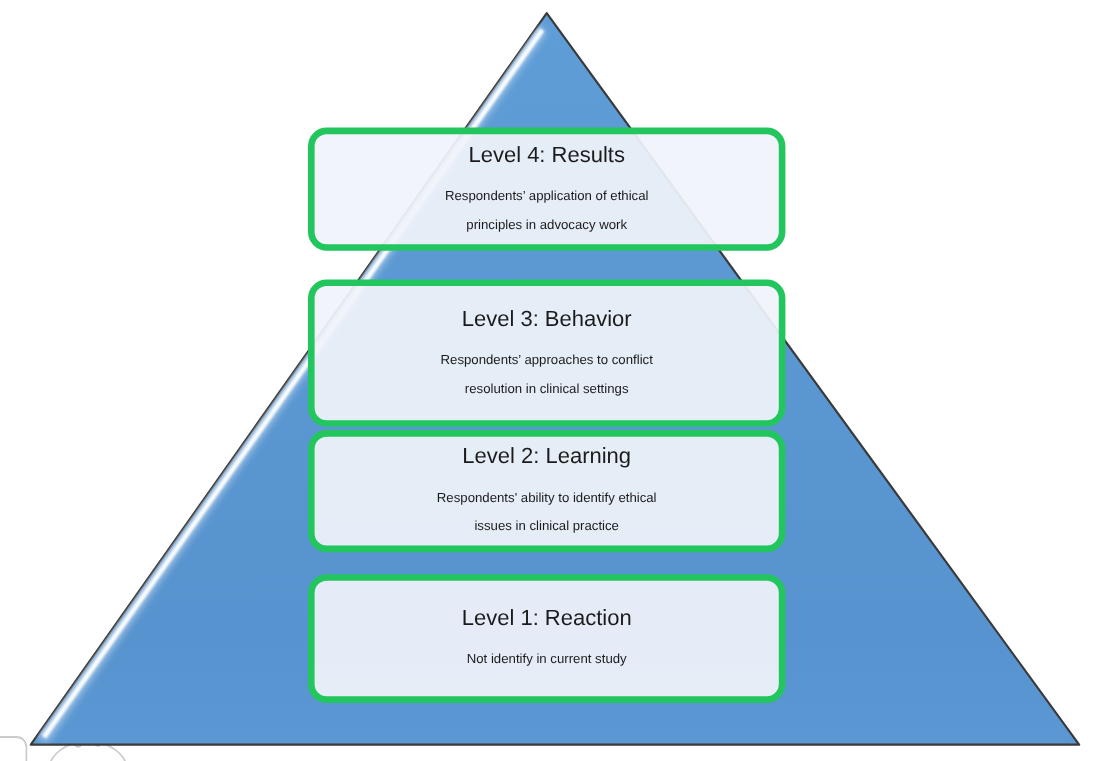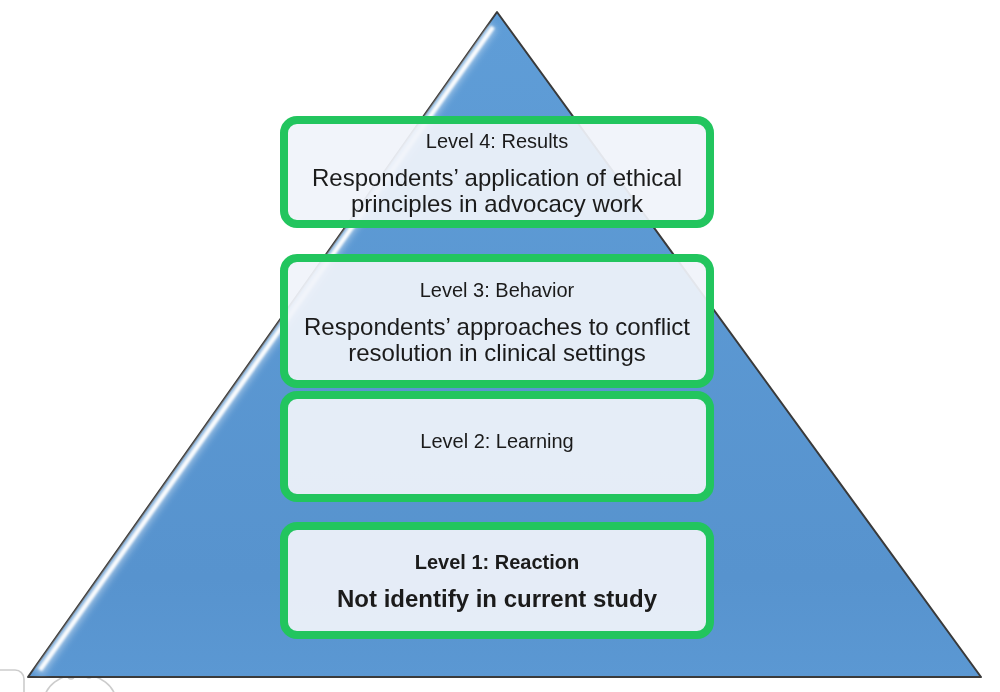--- a/index.html
+++ b/index.html
@@ -21,44 +21,44 @@
     position: absolute;
     left: 0;
     top: 0;
   }
   .level-box {
     position: absolute;
     left: 280px;
     width: 434px;
     box-sizing: border-box;
     background: rgba(240, 243, 250, 0.93);
-    border: 8px solid #22c55e;
+    border: 6px solid #22c55e;
     border-radius: 17px;
     display: flex;
     flex-direction: column;
     align-items: center;
     justify-content: center;
     text-align: center;
     color: #1b1b1b;
   }
   .level-title {
     font-size: 20px;
     line-height: 26px;
     margin-bottom: 11px;
   }
   .level-body {
-    font-size: 24px;
+    font-size: 12px;
     line-height: 26px;
     max-width: 386px;
     white-space: pre-line;
   }
   .box-4 { top: 116px; height: 112px; }
   .box-3 { top: 254px; height: 134px; }
   .box-2 { top: 391px; height: 111px; justify-content: center; }
-  .box-1 { top: 522px; height: 117px; font-weight: bold; }
+  .box-1 { top: 522px; height: 117px; }
 </style>
 </head>
 <body>
 
 <div class="stage">
 
   <svg width="1000" height="692" viewBox="0 0 1000 692">
     <defs>
       <clipPath id="pyr-clip">
         <polygon points="497,12 981,677 28,677"></polygon>
@@ -104,20 +104,22 @@
   </div>
 
   <div class="level-box box-3">
     <div class="level-title">Level 3: Behavior</div>
     <div class="level-body">Respondents’ approaches to conflict
 resolution in clinical settings</div>
   </div>
 
   <div class="level-box box-2">
     <div class="level-title">Level 2: Learning</div>
+    <div class="level-body">Respondents' ability to identify ethical
+issues in clinical practice</div>
   </div>
 
   <div class="level-box box-1">
     <div class="level-title">Level 1: Reaction</div>
     <div class="level-body">Not identify in current study</div>
   </div>
 
 </div>
 
 </body></html>

